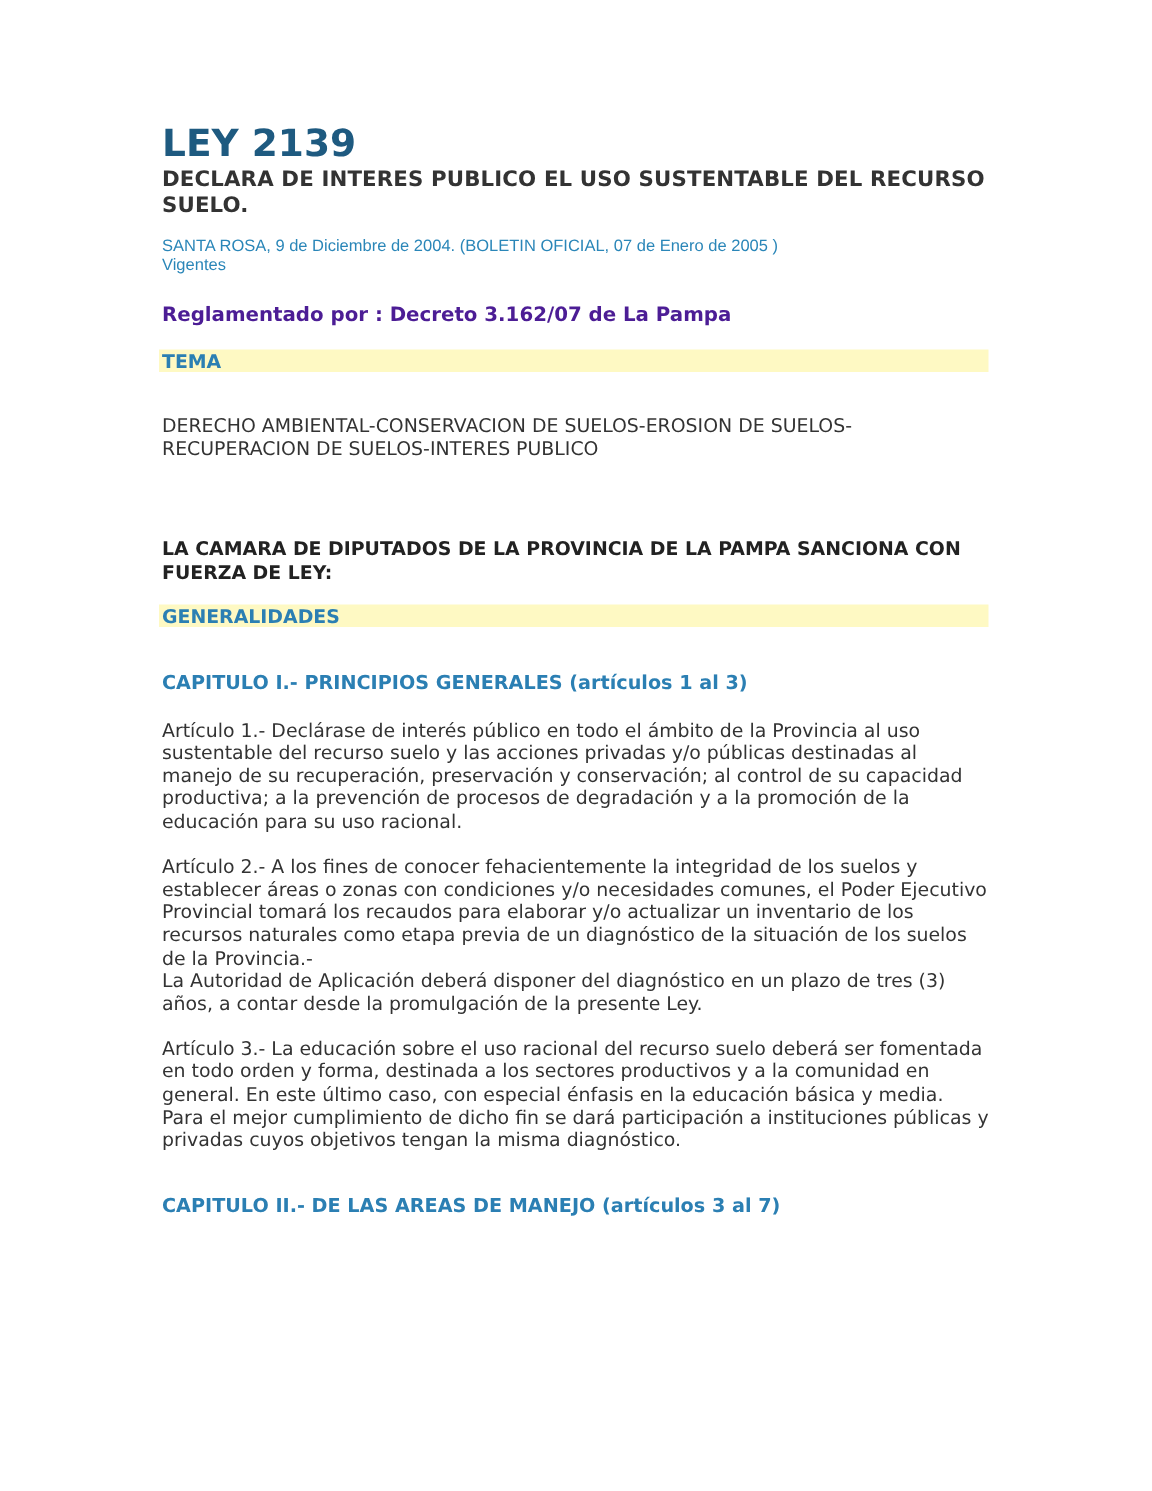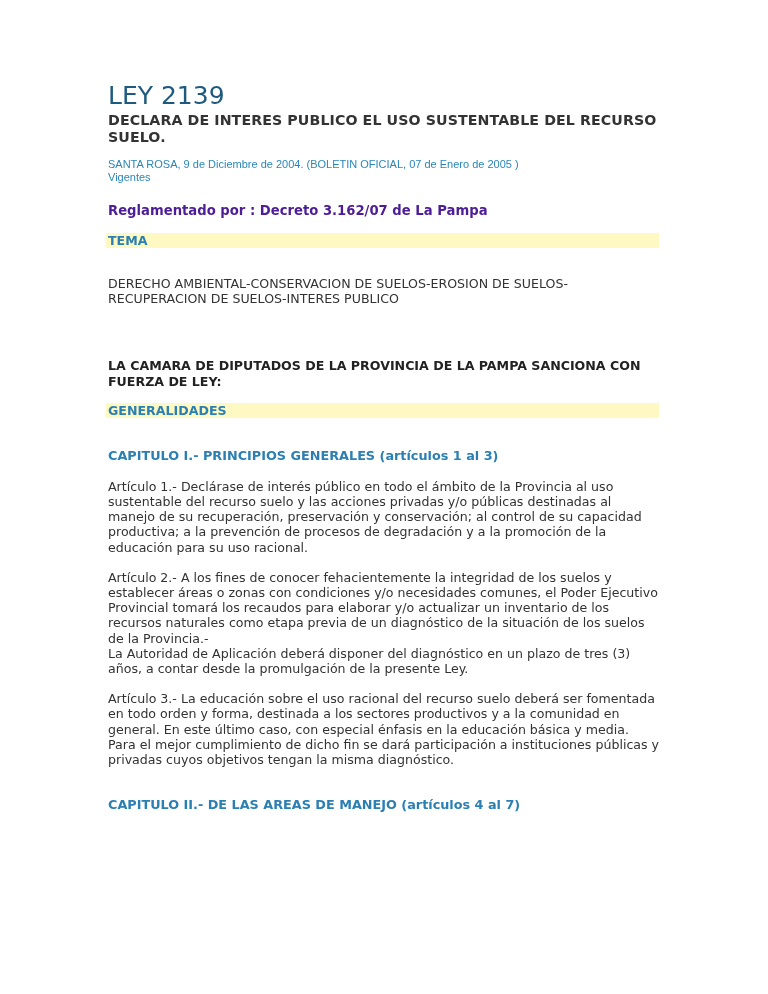--- a/index.html
+++ b/index.html
@@ -19,21 +19,21 @@
       position: absolute;
       left: 108px;
       top: 82px;
       width: 553px;
     }
     .law-title {
       font-family: "DejaVu Sans", sans-serif;
       font-size: 25px;
       line-height: 28px;
       color: #1e5a80;
-      font-weight: normal;
+      font-weight: bold;
       margin: 0;
       letter-spacing: 0px;
     }
     .law-subtitle {
       font-size: 14.2px;
       line-height: 17px;
       color: #333333;
       margin: 2px 0 0 0;
       font-weight: bold;
       letter-spacing: 0.1px;
@@ -118,14 +118,14 @@
   <div class="body-text article">
     <p>Artículo 2.- A los fines de conocer fehacientemente la integridad de los suelos y establecer áreas o zonas con condiciones y/o necesidades comunes, el Poder Ejecutivo Provincial tomará los recaudos para elaborar y/o actualizar un inventario de los recursos naturales como etapa previa de un diagnóstico de la situación de los suelos de la Provincia.-</p>
     <p>La Autoridad de Aplicación deberá disponer del diagnóstico en un plazo de tres (3) años, a contar desde la promulgación de la presente Ley.</p>
   </div>
 
   <div class="body-text article">
     <p>Artículo 3.- La educación sobre el uso racional del recurso suelo deberá ser fomentada en todo orden y forma, destinada a los sectores productivos y a la comunidad en general. En este último caso, con especial énfasis en la educación básica y media.</p>
     <p>Para el mejor cumplimiento de dicho fin se dará participación a instituciones públicas y privadas cuyos objetivos tengan la misma diagnóstico.</p>
   </div>
 
-  <div class="chapter">CAPITULO II.- DE LAS AREAS DE MANEJO (artículos 4 al 7)</div>
+  <div class="chapter">CAPITULO II.- DE LAS AREAS DE MANEJO (artículos 3 al 7)</div>
 </div>
 
 </body></html>

